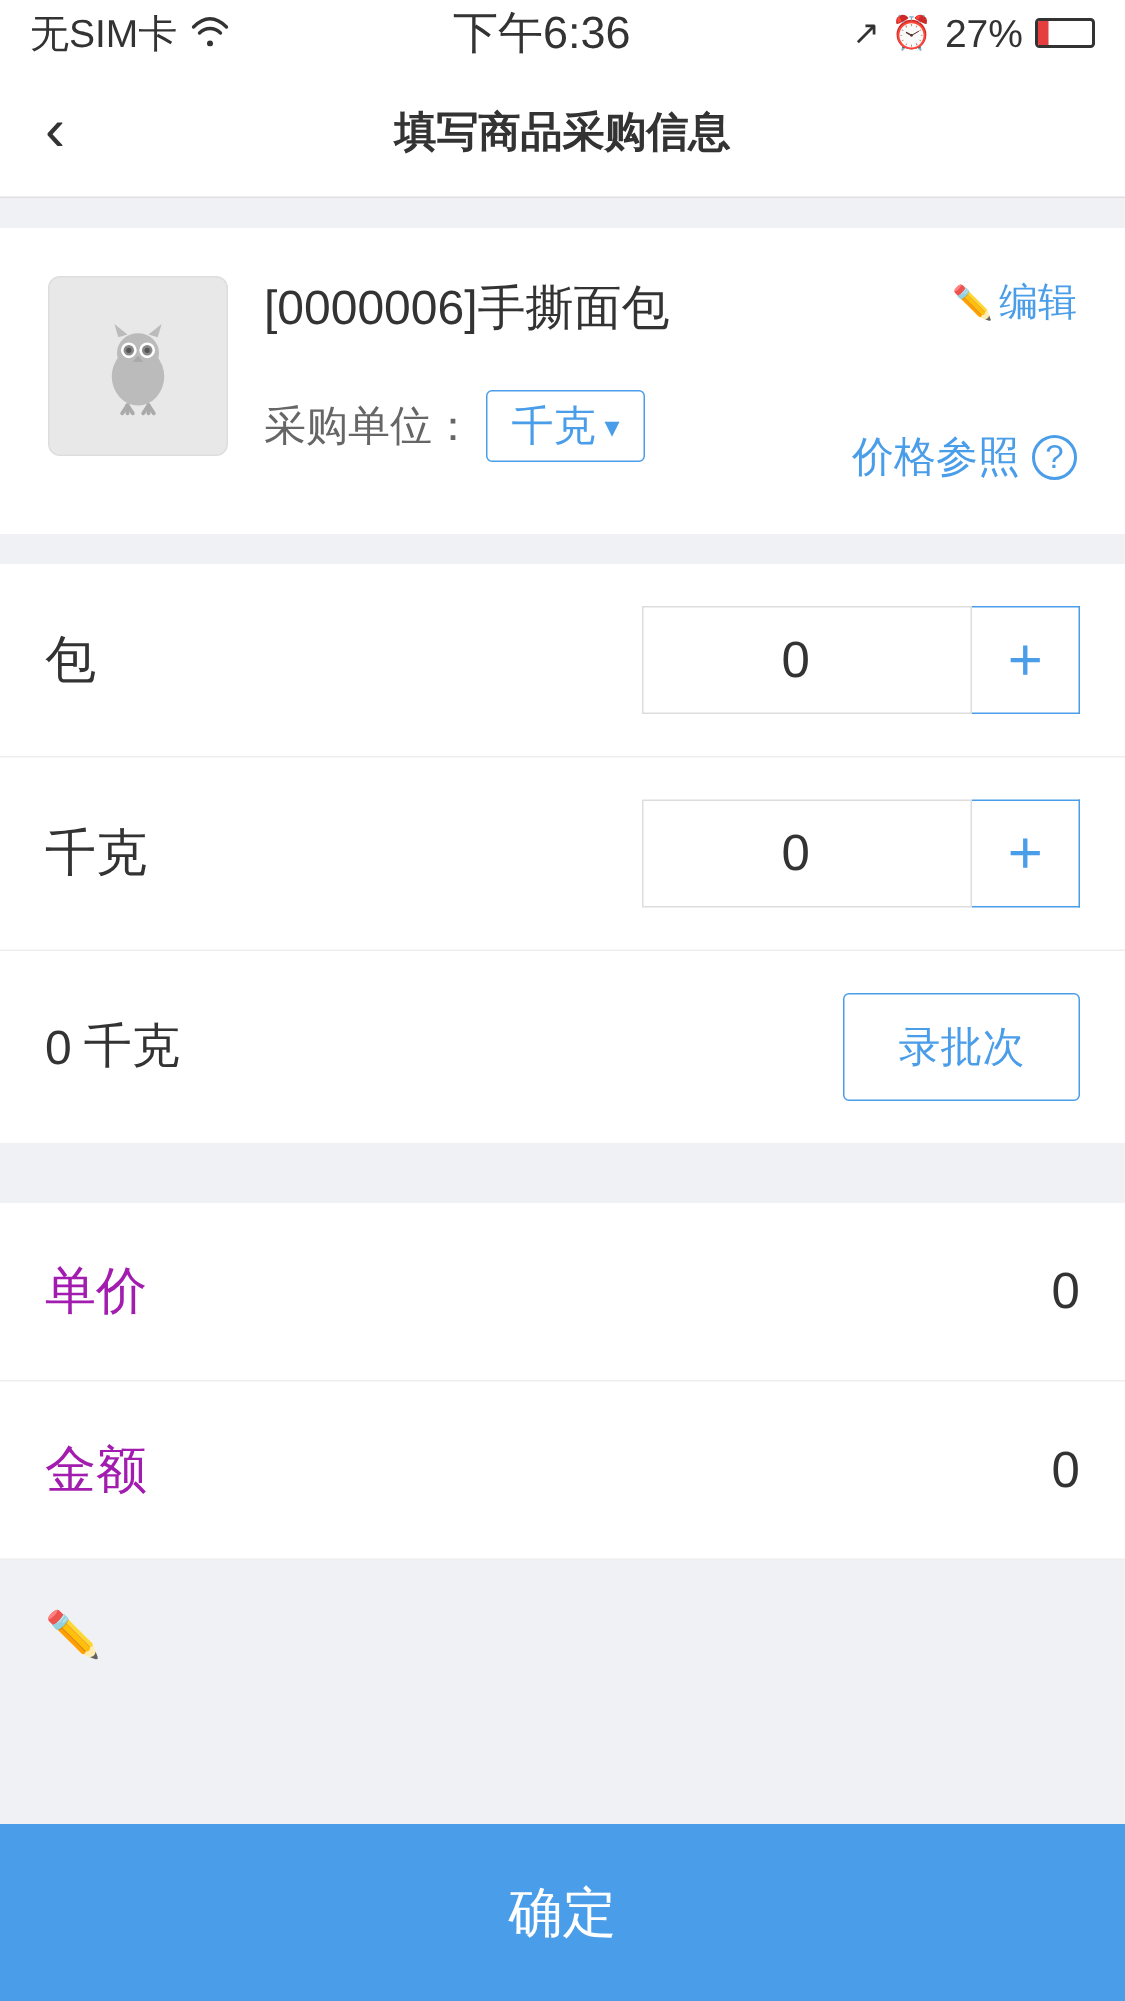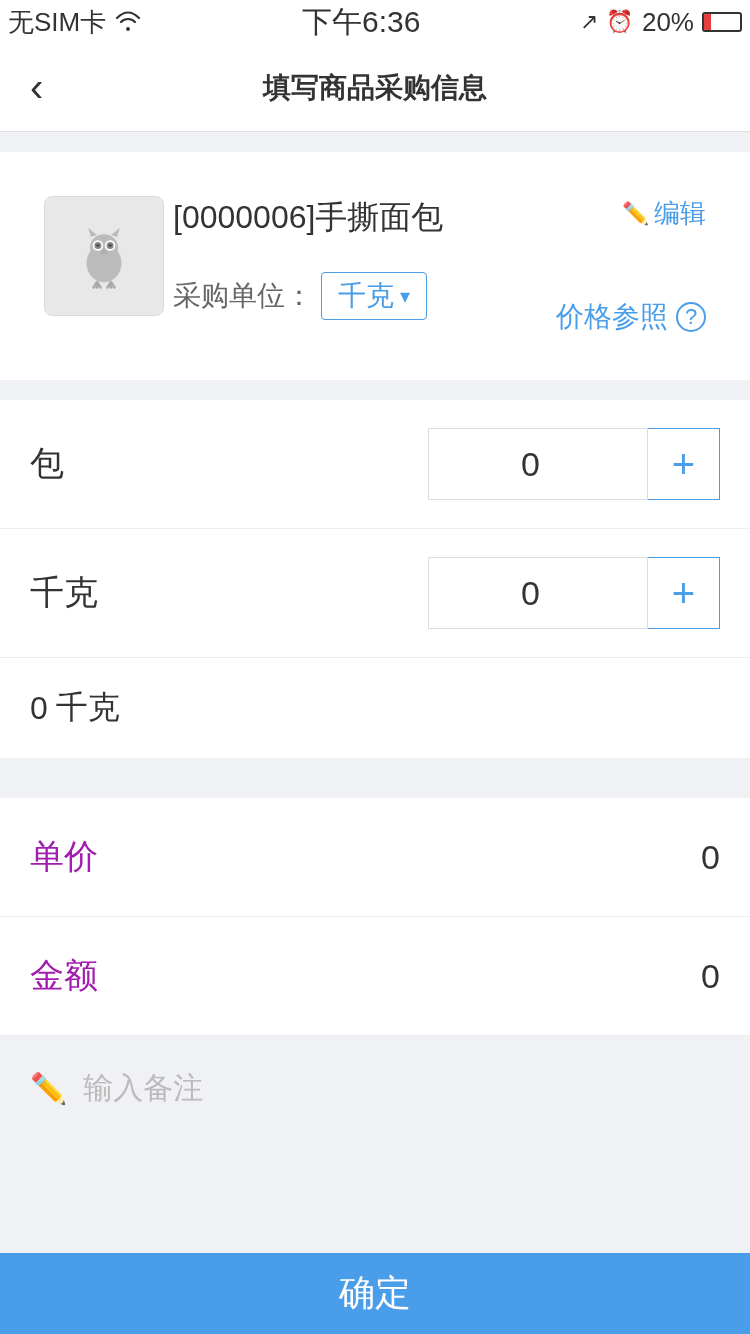--- a/index.html
+++ b/index.html
@@ -14,21 +14,21 @@
     }
 
     
     .status-bar {
       width: 750px;
       height: 44px;
       background: #fff;
       display: flex;
       align-items: center;
       justify-content: space-between;
-      padding: 0 8px;
+      padding: 0 20px;
       font-size: 28px;
       color: #333;
     }
     .status-left {
       display: flex;
       align-items: center;
       gap: 8px;
       font-size: 26px;
     }
     .status-center {
@@ -78,24 +78,24 @@
       font-size: 28px;
       font-weight: 600;
       color: #333;
       margin-right: 60px;
     }
 
     
     .product-card {
       background: #fff;
       margin-top: 20px;
-      padding: 44px;
+      padding: 32px;
       display: flex;
       align-items: flex-start;
-      gap: 9px;
+      gap: 24px;
     }
     .product-thumb {
       width: 120px;
       height: 120px;
       background: #e8e8e8;
       border-radius: 8px;
       display: flex;
       align-items: center;
       justify-content: center;
       color: #888;
@@ -286,21 +286,21 @@
       min-height: 350px;
       background: #f0f1f5;
     }
 
     
     .bottom-btn {
       position: fixed;
       bottom: 0;
       left: 0;
       width: 750px;
-      height: 81px;
+      height: 118px;
       background: #4a9de8;
       display: flex;
       align-items: center;
       justify-content: center;
       color: #fff;
       font-size: 36px;
       cursor: pointer;
     }
     .owl-svg {
       width: 70px;
@@ -318,21 +318,21 @@
         <path d="M14 16a2 2 0 1 1 0 4 2 2 0 0 1 0-4z" fill="#333"></path>
         <path d="M7 11c1.8-1.8 4.3-3 7-3s5.2 1.2 7 3" stroke="#333" stroke-width="2.2" fill="none" stroke-linecap="round"></path>
         <path d="M3 7C6.4 3.6 10.5 1.5 14 1.5S21.6 3.6 25 7" stroke="#333" stroke-width="2.2" fill="none" stroke-linecap="round"></path>
       </svg>
     </span>
   </div>
   <div class="status-center">下午6:36</div>
   <div class="status-right">
     <span style="font-size:22px;">↗</span>
     <span style="font-size:22px;">⏰</span>
-    <span>20%</span>
+    <span>27%</span>
     <div class="battery-body">
       <div class="battery-fill"></div>
     </div>
   </div>
 </div>
 
 <div class="nav-bar">
   <span class="nav-back">‹</span>
   <span class="nav-title">填写商品采购信息</span>
 </div>
@@ -412,37 +412,37 @@
       <div class="qty-plus">+</div>
     </div>
   </div>
 </div>
 
 <div class="total-row">
   <div style="display:flex;align-items:center;gap:8px;">
     <span class="total-text">0</span>
     <span class="total-text">千克</span>
   </div>
+  <button class="record-batch-btn">录批次</button>
 </div>
 
 <div class="section-divider"></div>
 
 <div class="price-section">
   <div class="price-row">
     <span class="price-row-label">单价</span>
     <span class="price-row-value">0</span>
   </div>
   <div class="price-row">
     <span class="price-row-label">金额</span>
     <span class="price-row-value">0</span>
   </div>
 </div>
 
 <div class="remark-section">
   <span class="remark-icon">✏️</span>
-  <span class="remark-placeholder">输入备注</span>
 </div>
 
 <div class="content-area" style="height: 320px;"></div>
 
 <div class="bottom-btn">
   <span>确定</span>
 </div>
 
 </body></html>

